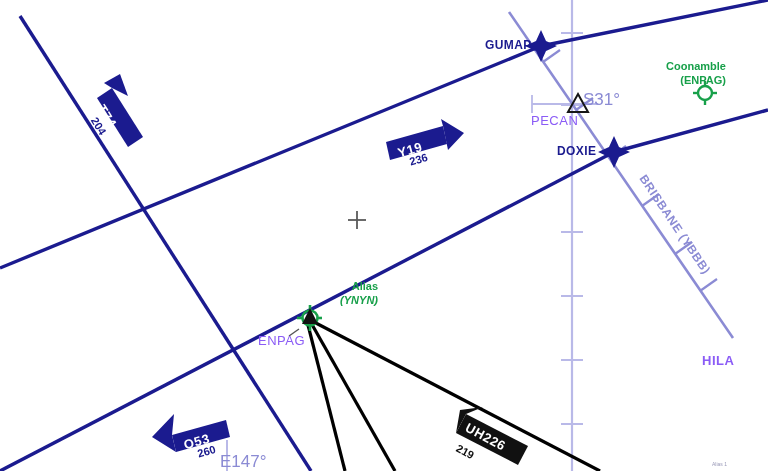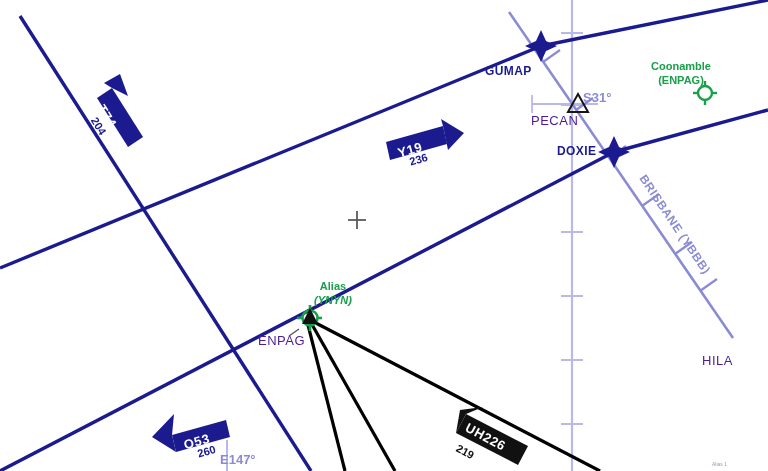--- a/index.html
+++ b/index.html
@@ -26,38 +26,38 @@
   }
   .txt {
     position: absolute;
     white-space: nowrap;
     pointer-events: none;
   }
   .lbl-airport {
     color: #18a04a;
     font-size: 11px;
     font-weight: bold;
-    text-align: center;
+    text-align: right;
   }
   .lbl-wpt {
     color: #1b1b8f;
     font-size: 12px;
     font-weight: bold;
     letter-spacing: 0.4px;
   }
   .lbl-navaid {
-    color: #4c1d95;
+    color: #8b5cf6;
     font-size: 13px;
     letter-spacing: 0.5px;
     text-align: center;
   }
   .lbl-grid {
     color: #8b8bd4;
-    font-size: 13px;
-    font-weight: bold;
+    font-size: 17px;
+    font-weight: normal;
   }
   .lbl-corner {
     color: #9a9ab8;
     font-size: 5px;
   }
   .route-lbl {
     position: absolute;
     color: #ffffff;
     font-size: 13px;
     font-weight: bold;
@@ -204,26 +204,26 @@
 
   <div class="route-lbl" style="left:396px; top:146px; transform: rotate(-16deg); transform-origin: left top;">Y19</div>
   <div class="route-num" style="left:408px; top:156px; color:#1b1b8f; transform: rotate(-16deg); transform-origin: left top;">236</div>
 
   <div class="route-lbl" style="left:182px; top:438px; transform: rotate(-16deg); transform-origin: left top;">Q53</div>
   <div class="route-num" style="left:196px; top:448px; color:#1b1b8f; transform: rotate(-16deg); transform-origin: left top;">260</div>
 
   <div class="route-lbl" style="left:470px; top:420px; transform: rotate(28deg); transform-origin: left top;">UH226</div>
   <div class="route-num" style="left:460px; top:442px; color:#111111; transform: rotate(28deg); transform-origin: left top;">219</div>
 
-  <div class="txt lbl-wpt" style="left:485px; top:38px;margin-top:26px;">GUMAP</div>
+  <div class="txt lbl-wpt" style="left:485px; top:38px;">GUMAP</div>
   <div class="txt lbl-wpt" style="left:557px; top:144px;text-align:center;">DOXIE</div>
 
   <div class="txt lbl-navaid" style="left:531px; top:113px;">PECAN</div>
   <div class="txt lbl-navaid" style="left:258px; top:333px;">ENPAG</div>
-  <div class="txt lbl-navaid" style="left:702px; top:353px;">HILA</div>
+  <div class="txt lbl-navaid" style="left:702px; top:353px;font-weight:bold;">HILA</div>
 
   <div class="txt lbl-airport" style="left:636px; top:60px; width:90px;">Coonamble</div>
   <div class="txt lbl-airport" style="left:636px; top:74px; width:90px;">(ENPAG)</div>
 
   <div class="txt lbl-airport" style="left:288px; top:280px; width:90px;">Alias</div>
   <div class="txt lbl-airport" style="left:288px; top:294px; width:90px;font-style:italic;">(YNYN)</div>
 
   <div class="txt" style="left:648px; top:172px; color:#8b8bd4; font-size:12px; font-weight:bold; letter-spacing:0.6px; transform: rotate(56deg); transform-origin: left top;">BRISBANE (YBBB)</div>
 
   <div class="txt lbl-grid" style="left:583px; top:90px;">S31°</div>

